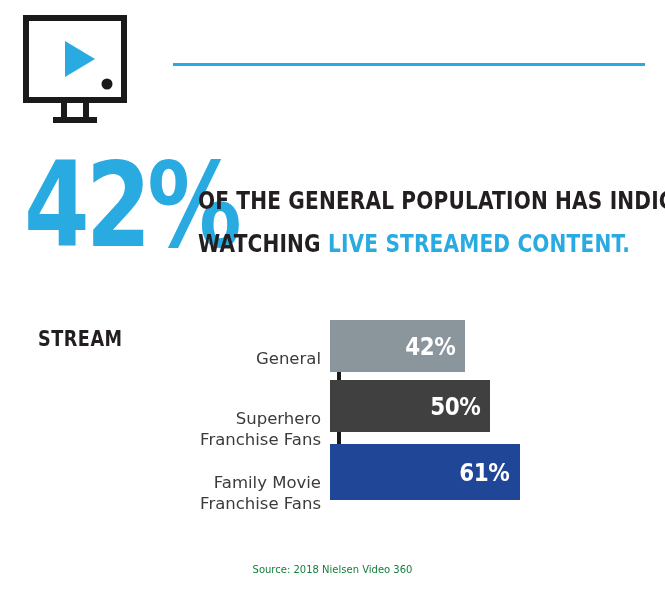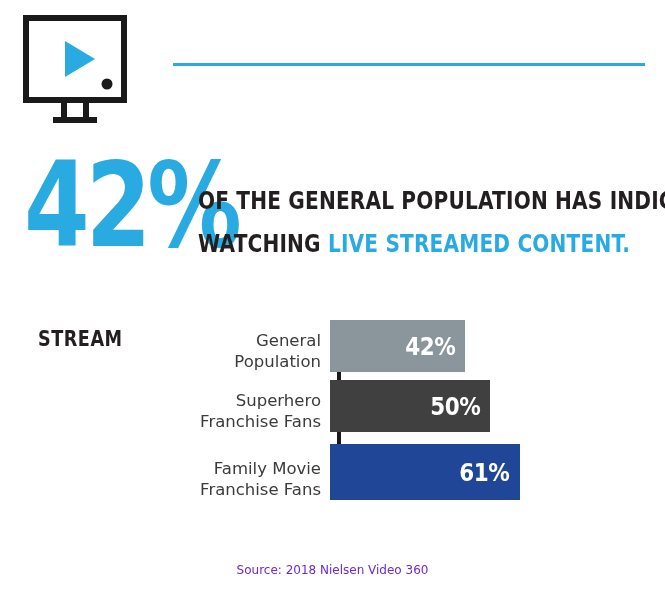--- a/index.html
+++ b/index.html
@@ -134,21 +134,21 @@
     width: 160px;
     padding-right: 9px;
     box-sizing: border-box;
     text-align: right;
     font-family: "DejaVu Sans", sans-serif;
     font-size: 16.5px;
     line-height: 21px;
     color: #3b3b3b;
     display: flex;
     flex-direction: column;
-    justify-content: flex-end;
+    justify-content: space-between;
     margin-top: 28px;
   }
   .bar-wrap {
     position: relative;
     flex: 1;
     display: flex;
     align-items: center;
   }
   .bar {
     height: 100%;
@@ -171,23 +171,23 @@
   }
 
   
   #source-note {
     position: absolute;
     left: 0;
     top: 560px;
     width: 665px;
     text-align: center;
     font-family: "DejaVu Sans", sans-serif;
-    font-size: 12px;
+    font-size: 10px;
     line-height: 20px;
-    color: #6d28d9;
+    color: #15803d;
   }
 </style>
 </head>
 <body>
 
 <div id="header-row">
 
   <div id="monitor-icon">
     <svg width="106" height="110" viewBox="0 0 106 110" xmlns="http://www.w3.org/2000/svg">
       <rect x="4" y="4" width="98" height="82" fill="#ffffff" stroke="#1a1a1a" stroke-width="6"></rect>
@@ -213,21 +213,20 @@
 
 <div id="chart">
   <div id="chart-title">STREAM</div>
 
   <div id="chart-plot">
     <div id="axis-line"></div>
 
     <div class="bar-row" style="top:8px; height:52px;">
       <div class="bar-label">
         <span>General</span>
-        <span>Population</span>
       </div>
       <div class="bar-wrap">
         <div class="bar" style="width:52.0%; background:#8b959c;">
           <span class="bar-value">42%</span>
         </div>
       </div>
     </div>
 
     <div class="bar-row" style="top:68px; height:52px;">
       <div class="bar-label">

